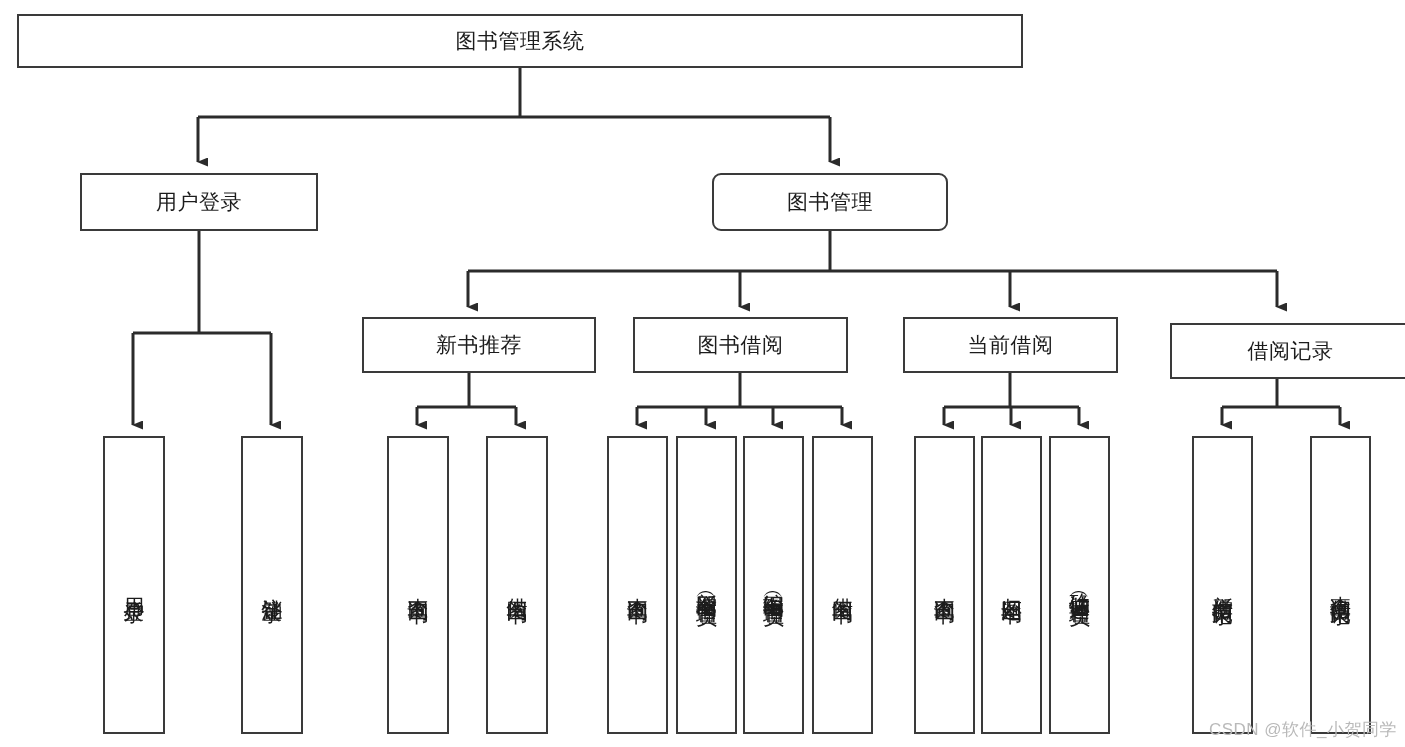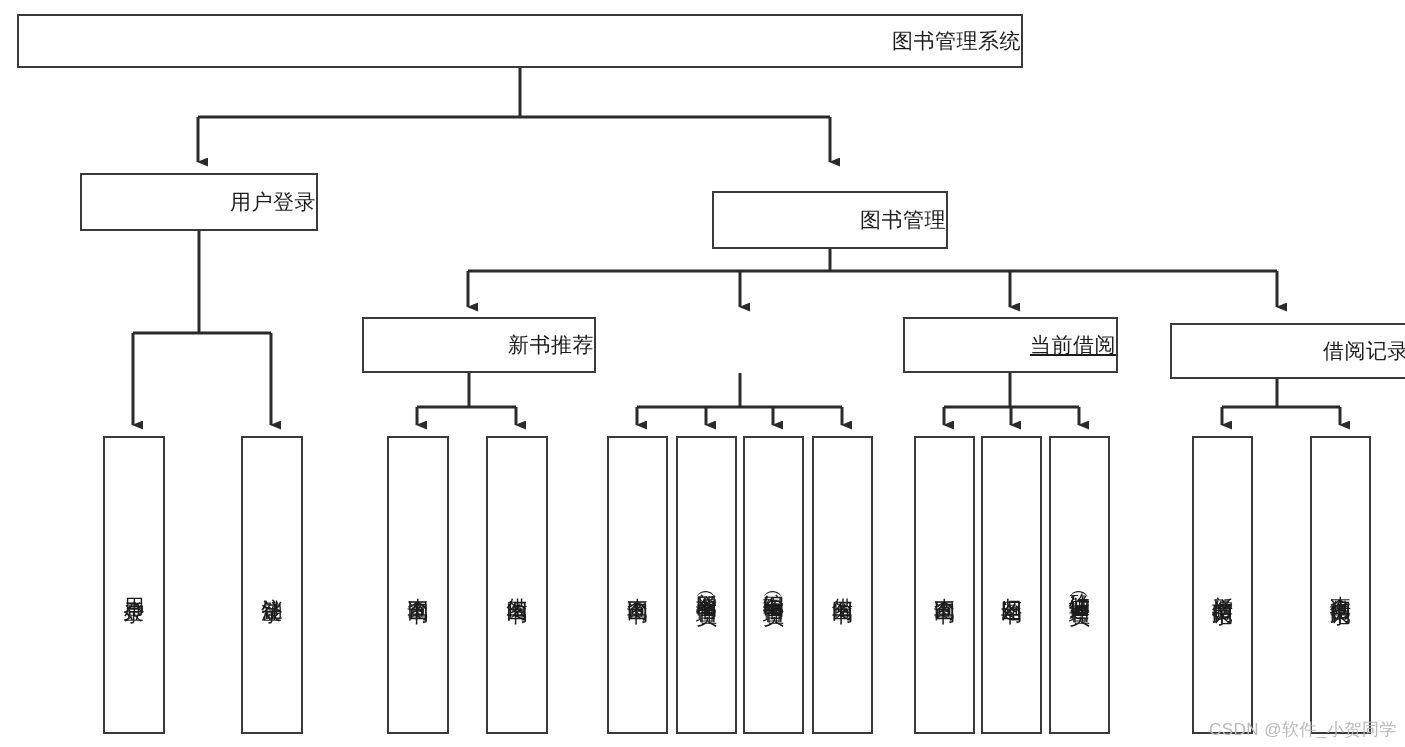--- a/index.html
+++ b/index.html
@@ -26,21 +26,21 @@
     height: 747px;
     pointer-events: none;
   }
   .node {
     position: absolute;
     box-sizing: border-box;
     background: #ffffff;
     border: 2px solid #3a3a3a;
     display: flex;
     align-items: center;
-    justify-content: flex-end;
+    justify-content: center;
     color: #1c1c1c;
     z-index: 2;
   }
   .node.horiz {
     font-size: 21px;
     letter-spacing: 0.5px;
     line-height: 1.2;
   }
   .node.vert {
     writing-mode: vertical-rl;
@@ -127,28 +127,31 @@
     </g>
   </svg>
 
   <div class="node horiz" style="left:17px; top:14px; width:1006px; height:54px;">
     <span>图书管理系统</span>
   </div>
 
   <div class="node horiz" style="left:80px; top:173px; width:238px; height:58px;">
     <span>用户登录</span>
   </div>
-  <div class="node horiz" style="left:712px; top:191px; width:236px; height:58px;">
+  <div class="node horiz" style="left:712px; top:173px; width:236px; height:58px;border-radius:9px;">
     <span>图书管理</span>
   </div>
 
   <div class="node horiz" style="left:362px; top:317px; width:234px; height:56px;">
     <span>新书推荐</span>
   </div>
-  <div class="node horiz" style="left:903px; top:317px; width:215px; height:56px;text-decoration:underline;">
+  <div class="node horiz" style="left:633px; top:317px; width:215px; height:56px;">
+    <span>图书借阅</span>
+  </div>
+  <div class="node horiz" style="left:903px; top:317px; width:215px; height:56px;">
     <span>当前借阅</span>
   </div>
   <div class="node horiz" style="left:1170px; top:323px; width:241px; height:56px;">
     <span>借阅记录</span>
   </div>
 
   <div class="node vert" style="left:103px; top:436px; width:62px; height:298px;">
     <span class="vlabel">用户登录</span>
   </div>
   <div class="node vert" style="left:241px; top:436px; width:62px; height:298px;">

